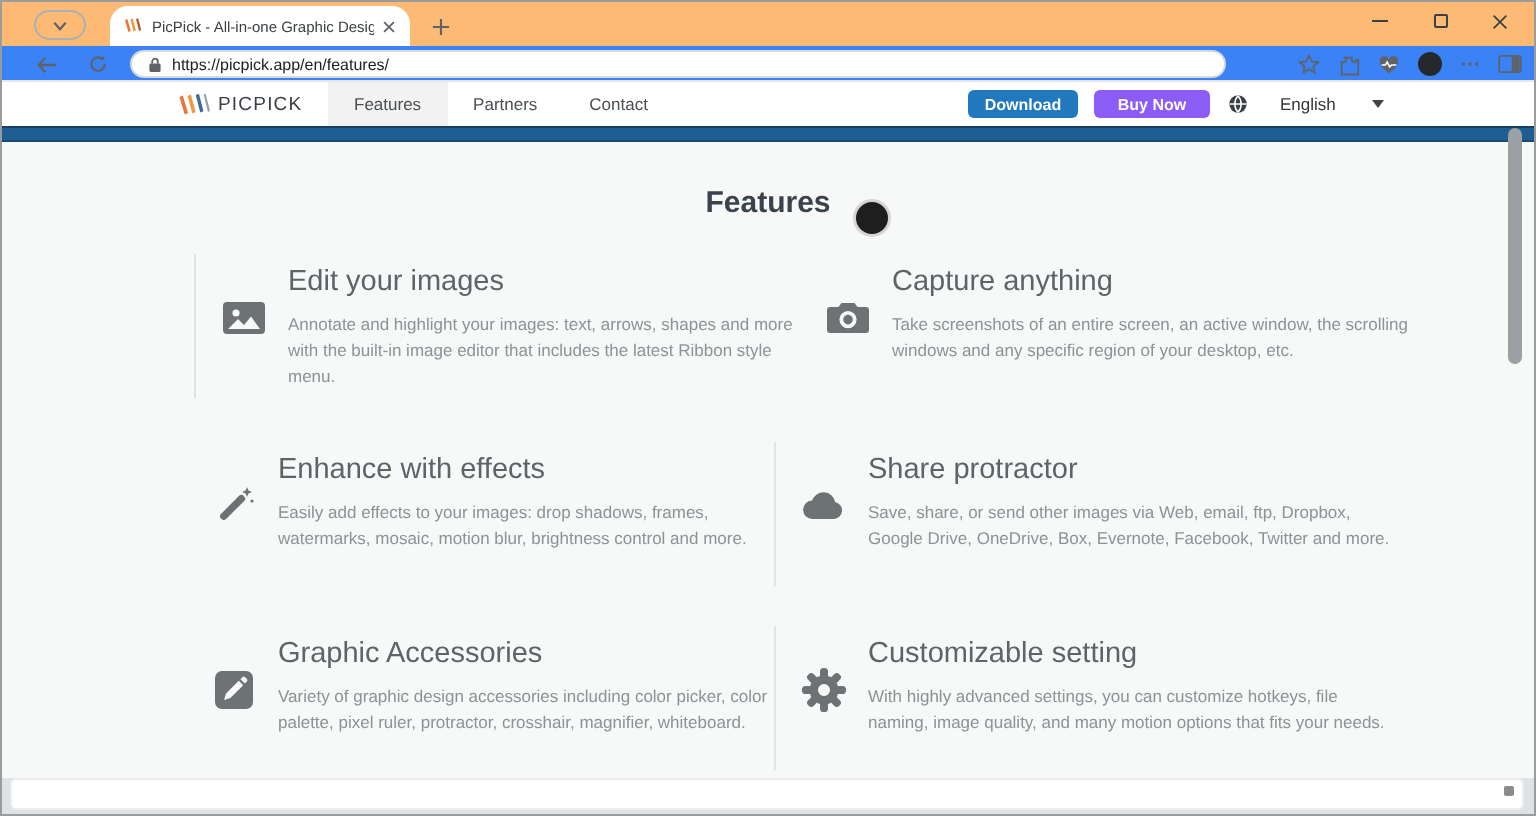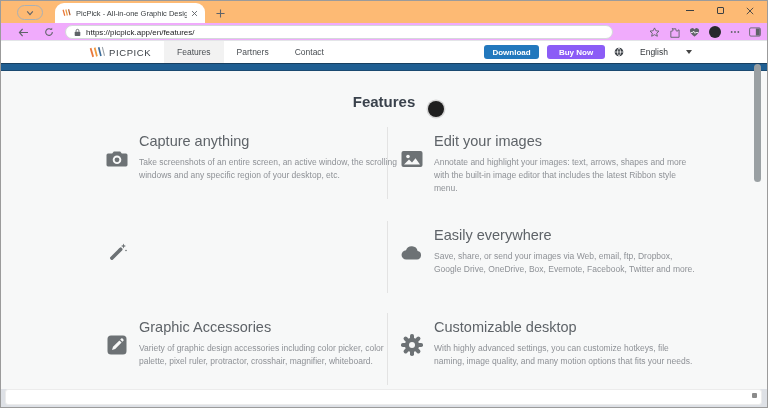--- a/index.html
+++ b/index.html
@@ -18,21 +18,21 @@
   .tab-title { flex:1; font-size:7.5px; color:#3c4043; white-space:nowrap; overflow:hidden;
                margin:0 4px; }
   .new-tab { position:absolute; left:212px; top:5px; width:14px; height:14px; display:flex;
              align-items:center; justify-content:center; }
   .win-controls { position:absolute; right:2px; top:0; height:19px; display:flex; }
   .win-btn { width:30px; height:19px; display:flex; align-items:center; justify-content:center; }
   .min-glyph { width:8px; height:1px; background:#3c4043; }
   .max-glyph { width:7px; height:7px; border:1px solid #3c4043; border-radius:1px; }
 
   
-  .urlrow { position:absolute; top:22px; left:0; right:0; height:18px; background:#f0abfc;
+  .urlrow { position:absolute; top:22px; left:0; right:0; height:18px; background:#3b82f6;
             border-bottom:1px solid #e3e5e8; }
   .nav-ic { position:absolute; top:0; height:18px; width:16px; display:flex;
             align-items:center; justify-content:center; }
   .urlpill { position:absolute; left:64px; top:2px; width:548px; height:14px;
              border:1px solid #d4d7db; border-radius:8px; display:flex; align-items:center;
              padding:0 8px; gap:5px; background:#fff; }
   .url-text { font-size:8px; color:#202124; white-space:nowrap; }
   .right-ics { position:absolute; right:6px; top:0; height:18px; display:flex;
                align-items:center; gap:9px; }
   .avatar { width:12px; height:12px; border-radius:50%; background:#26292c; }
@@ -199,62 +199,66 @@
 
   <div class="bluebar"></div>
 
   <div class="content">
     <div class="page-title">Features</div>
     <div class="click-dot"></div>
 
     <div class="grid">
 
       <div class="frow r1">
+        <div class="cell right">
+          <svg class="f-icon" viewBox="0 0 24 24">
+            <rect x="1.5" y="4" width="21" height="16" rx="2" fill="#6d7275"></rect>
+            <circle cx="8" cy="9.5" r="1.8" fill="#f7f8f8"></circle>
+            <path d="M4 17.5l5-5 3 3 3.5-4.2 4.5 6.2z" fill="#f7f8f8"></path>
+          </svg>
+          <div class="cell-text">
+            <div class="cell-title">Edit your images</div>
+            <div class="cell-desc">Annotate and highlight your images: text, arrows, shapes and more with the built-in image editor that includes the latest Ribbon style menu.</div>
+          </div>
+        </div>
         <div class="cell">
           <svg class="f-icon" viewBox="0 0 24 24">
             <path d="M3 6.5h4.2l1.6-2h6.4l1.6 2H21A1.6 1.6 0 0 1 22.5 8v10a1.6 1.6 0 0 1-1.5 1.5H3A1.6 1.6 0 0 1 1.5 18V8A1.6 1.6 0 0 1 3 6.5z" fill="#6d7275"></path>
             <circle cx="12" cy="12.8" r="4.3" fill="#f7f8f8"></circle>
               <circle cx="12" cy="12.8" r="2.4" fill="#6d7275"></circle>
           </svg>
           <div class="cell-text">
             <div class="cell-title">Capture anything</div>
             <div class="cell-desc">Take screenshots of an entire screen, an active window, the scrolling windows and any specific region of your desktop, etc.</div>
-          </div>
-        </div>
-        <div class="cell right">
-          <svg class="f-icon" viewBox="0 0 24 24">
-            <rect x="1.5" y="4" width="21" height="16" rx="2" fill="#6d7275"></rect>
-            <circle cx="8" cy="9.5" r="1.8" fill="#f7f8f8"></circle>
-            <path d="M4 17.5l5-5 3 3 3.5-4.2 4.5 6.2z" fill="#f7f8f8"></path>
-          </svg>
-          <div class="cell-text">
-            <div class="cell-title">Edit your images</div>
-            <div class="cell-desc">Annotate and highlight your images: text, arrows, shapes and more with the built-in image editor that includes the latest Ribbon style menu.</div>
           </div>
         </div>
       </div>
 
       <div class="frow r2">
         <div class="cell">
           <svg class="f-icon" viewBox="0 0 24 24">
             <g transform="rotate(45 12 12)">
                 <rect x="10.2" y="5" width="3.6" height="16" rx="1.6" fill="#6d7275"></rect>
               </g>
             <path d="M18.5 2.5l.7 1.8 1.8.7-1.8.7-.7 1.8-.7-1.8-1.8-.7 1.8-.7z" fill="#6d7275"></path>
             <circle cx="14.5" cy="8.5" r="0.9" fill="#6d7275"></circle>
             <circle cx="21" cy="9.5" r="0.8" fill="#6d7275"></circle>
           </svg>
+          <div class="cell-text">
+            <div class="cell-title">Enhance with effects</div>
+            <div class="cell-desc">Easily add effects to your images: drop shadows, frames, watermarks, mosaic, motion blur, brightness control and more.</div>
+          </div>
         </div>
         <div class="cell right">
           <svg class="f-icon" viewBox="0 0 24 24">
             <path d="M6.3 18.5a4.6 4.6 0 0 1-.3-9.2A6 6 0 0 1 17.6 10a4.3 4.3 0 0 1-.6 8.5z" fill="#6d7275"></path>
           </svg>
           <div class="cell-text">
-            <div class="cell-title">Easily everywhere</div>
-            <div class="cell-desc">Save, share, or send your images via Web, email, ftp, Dropbox, Google Drive, OneDrive, Box, Evernote, Facebook, Twitter and more.</div>
+            <div class="cell-title">Share protractor</div>
+            <div class="cell-desc">Save, share, or send other images via Web, email, ftp, Dropbox, Google Drive, OneDrive, Box, Evernote, Facebook, Twitter and more.</div>
           </div>
         </div>
       </div>
 
       <div class="frow r3">
         <div class="cell">
           <svg class="f-icon" viewBox="0 0 24 24">
             <rect x="2.5" y="2.5" width="19" height="19" rx="3.5" fill="#6d7275"></rect>
             <path d="M7 17l1-3.2 6.4-6.4 2.2 2.2-6.4 6.4zM15.2 6.6l2.2 2.2 1-1a1 1 0 0 0 0-1.4l-.8-.8a1 1 0 0 0-1.4 0z" fill="#f7f8f8"></path>
           </svg>
@@ -268,21 +272,21 @@
             <g fill="#6d7275" transform="translate(12 12)">
               <rect x="-2" y="-11" width="4" height="22" rx="1.8"></rect>
               <rect x="-2" y="-11" width="4" height="22" rx="1.8" transform="rotate(45)"></rect>
               <rect x="-2" y="-11" width="4" height="22" rx="1.8" transform="rotate(90)"></rect>
               <rect x="-2" y="-11" width="4" height="22" rx="1.8" transform="rotate(135)"></rect>
               <circle r="7.2"></circle>
             </g>
             <circle cx="12" cy="12" r="3" fill="#f7f8f8"></circle>
           </svg>
           <div class="cell-text">
-            <div class="cell-title">Customizable desktop</div>
+            <div class="cell-title">Customizable setting</div>
             <div class="cell-desc">With highly advanced settings, you can customize hotkeys, file naming, image quality, and many motion options that fits your needs.</div>
           </div>
         </div>
       </div>
 
     </div>
   </div>
 
   <div class="next-section"></div>
   <div class="sb-thumb"></div>

